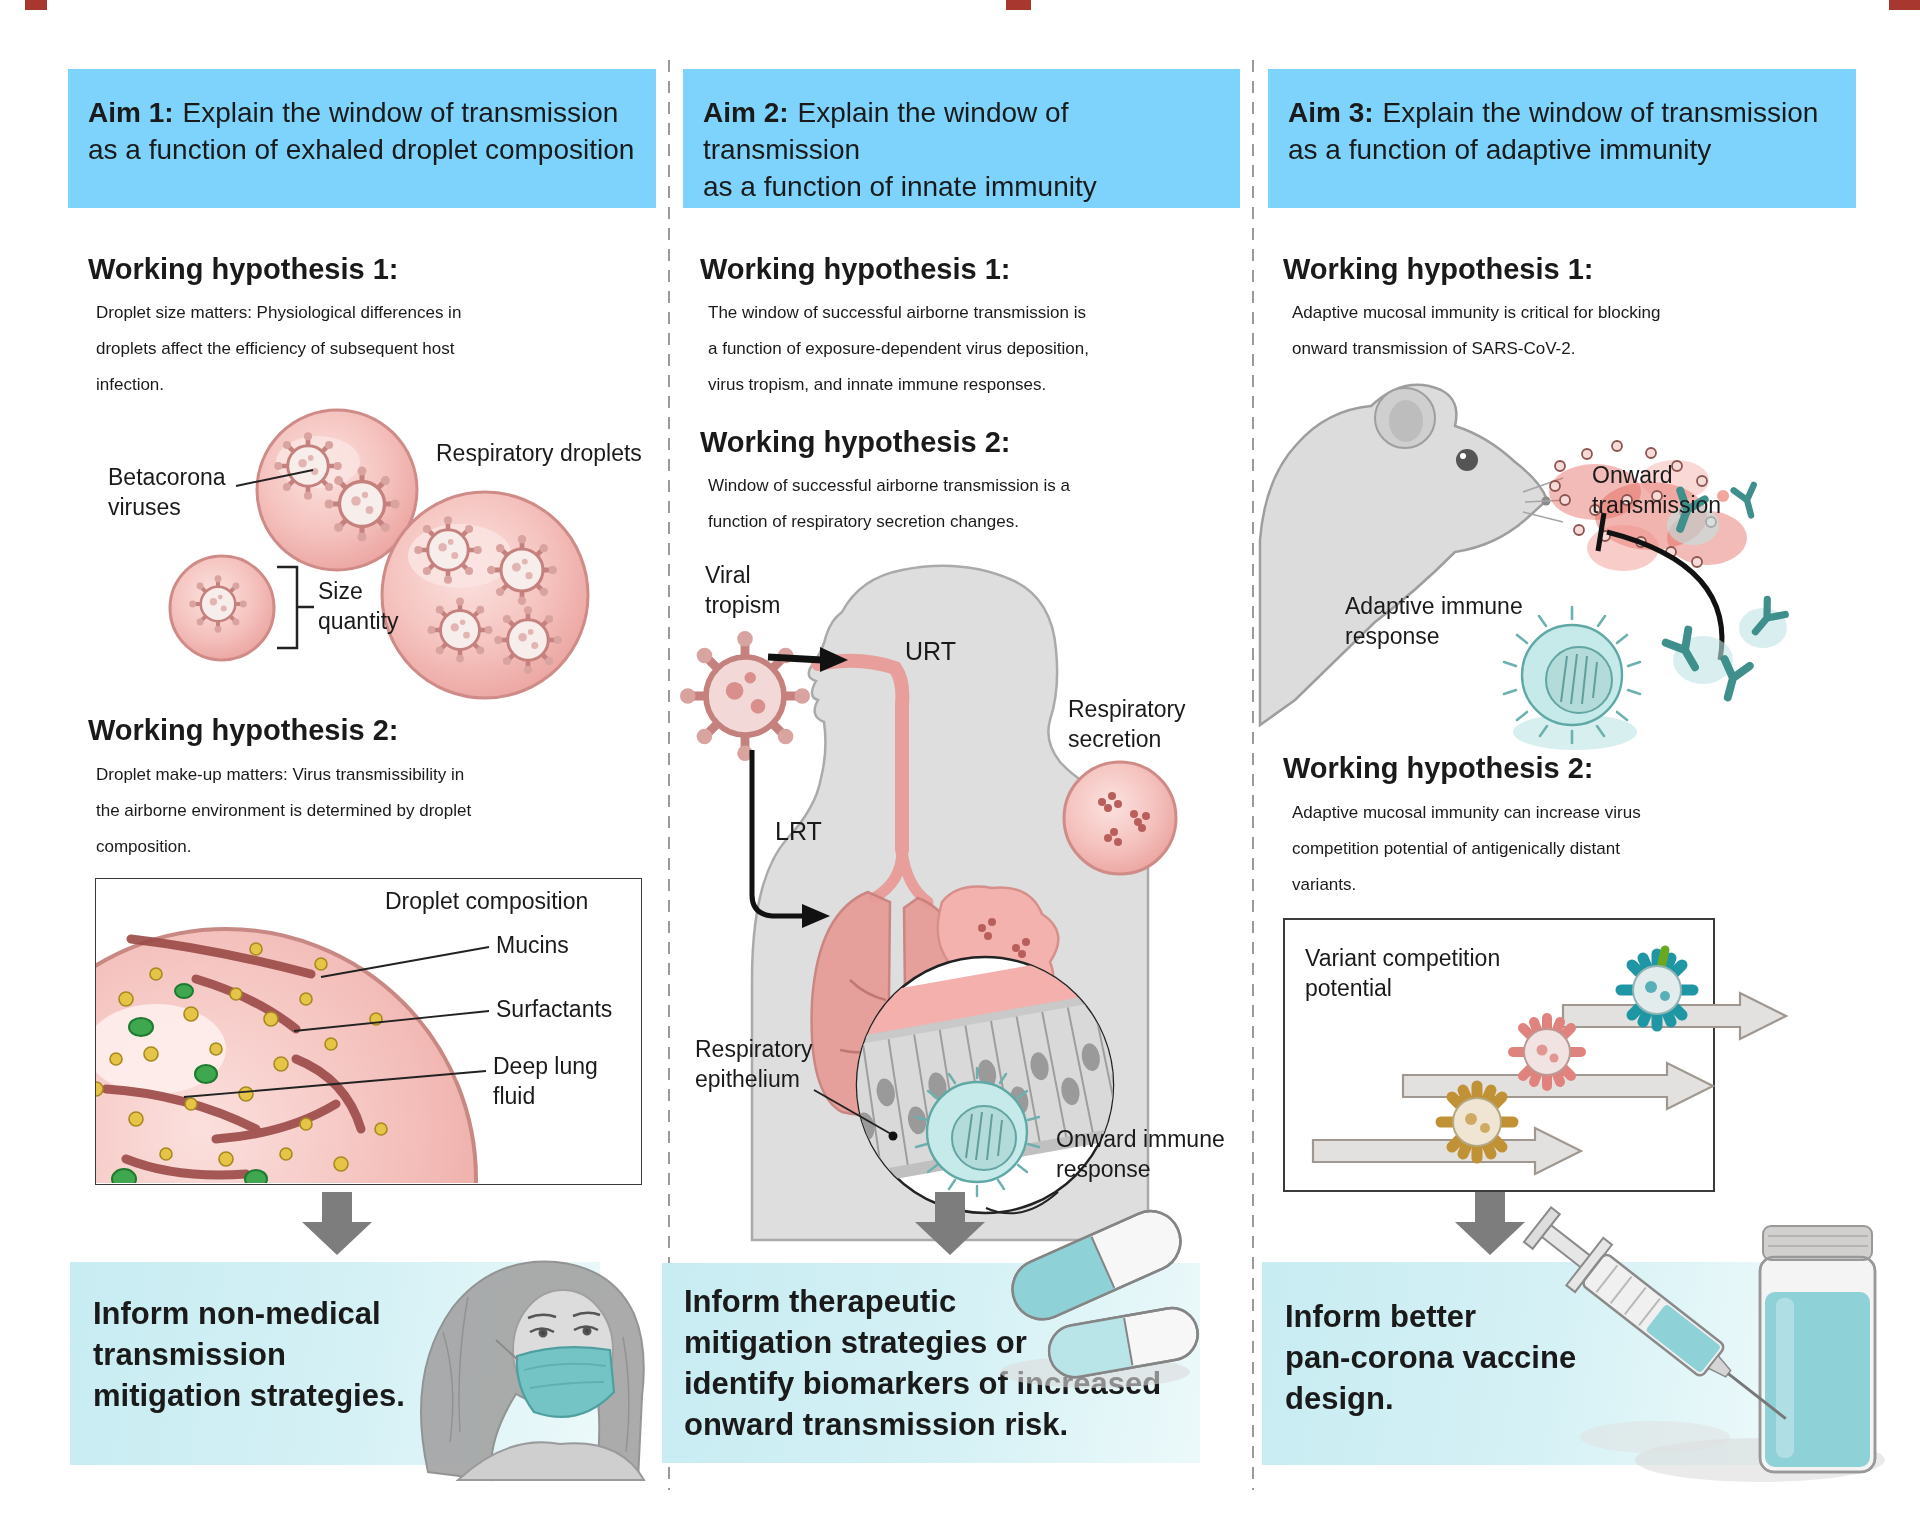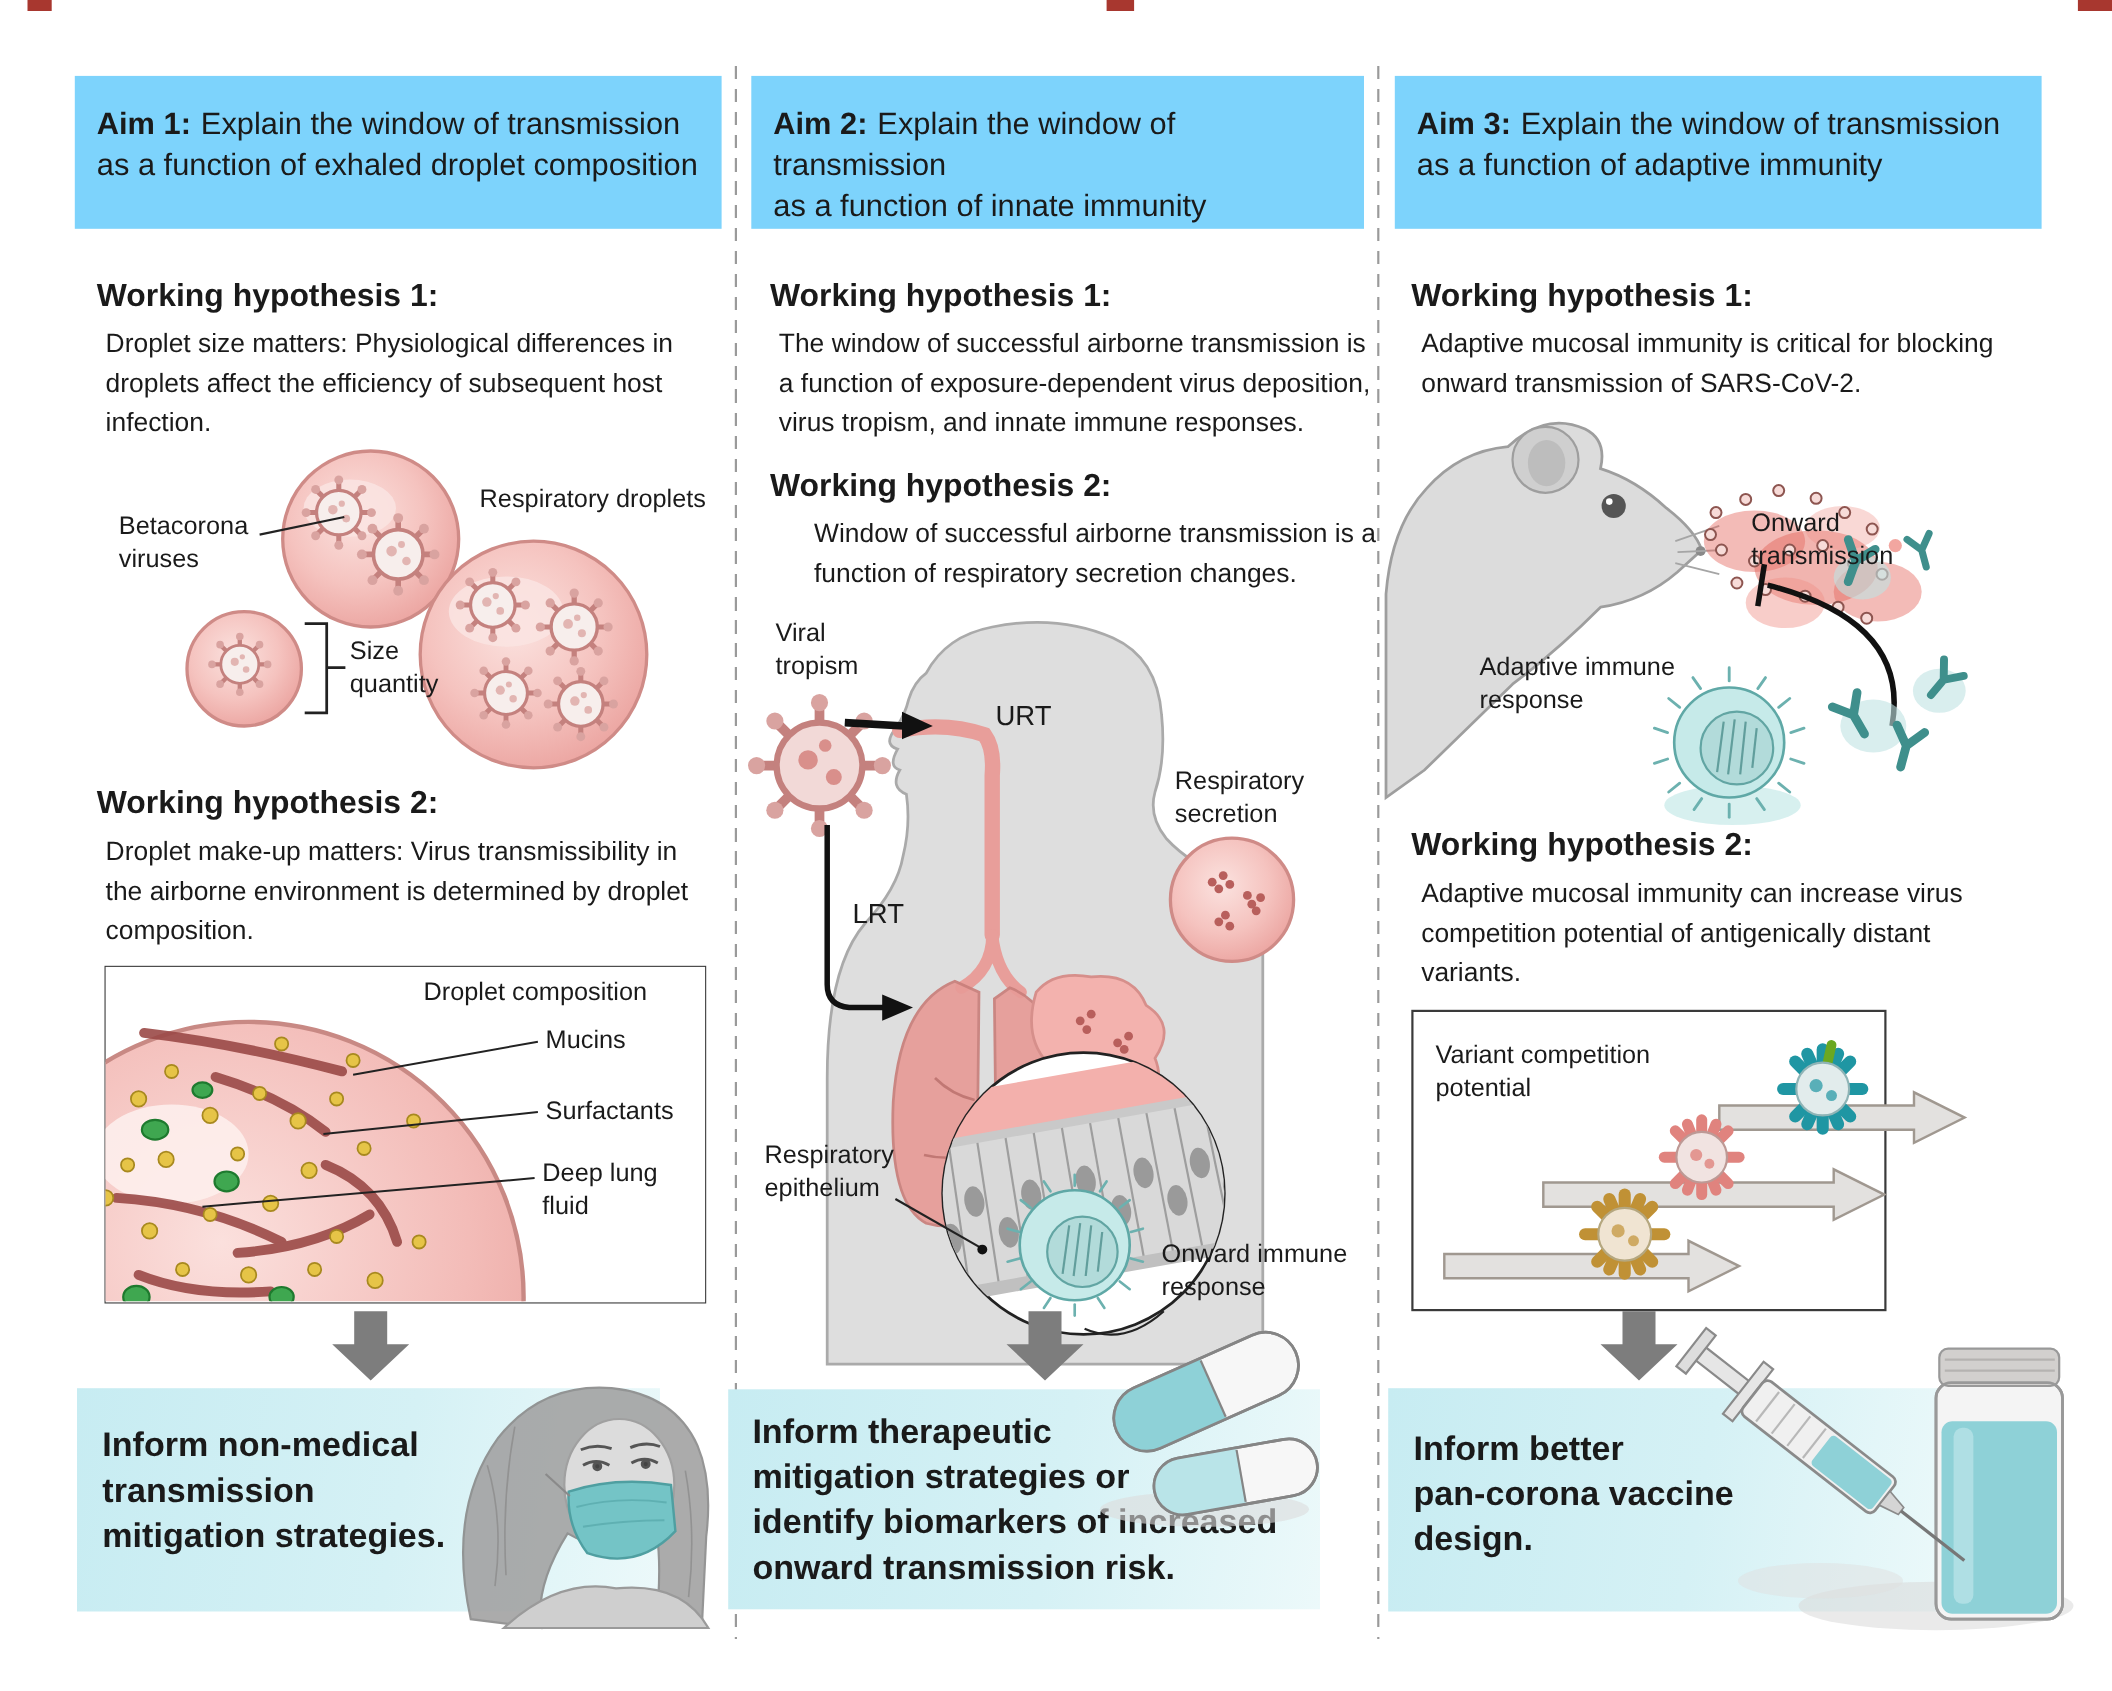--- a/index.html
+++ b/index.html
@@ -6,21 +6,21 @@
   #fig{position:relative;width:1920px;height:1537px;background:#ffffff;overflow:hidden;
        font-family:"Liberation Sans","DejaVu Sans",sans-serif;color:#1a1a1a;}
   .abs{position:absolute;}
   .crop-mark{position:absolute;top:0;height:10px;background:#a8372f;}
   .divider{position:absolute;top:60px;height:1430px;width:2px;
            background:repeating-linear-gradient(#9a9a9a 0 12px,transparent 12px 21px);}
   .aim-box{position:absolute;top:69px;height:139px;background:#7dd3fc;box-sizing:border-box;
            padding:25px 18px 0 20px;font-size:28px;line-height:37px;white-space:pre-line;}
   .aim-label{font-weight:bold;margin-right:9px;}
   .wh-heading{position:absolute;font-weight:bold;font-size:29px;}
-  .wh-body{position:absolute;font-size:24px;line-height:36px;white-space:pre-line;}
+  .wh-body{position:absolute;font-size:17px;line-height:36px;white-space:pre-line;}
   .ill-label{position:absolute;font-size:23px;line-height:30px;white-space:pre-line;}
   .outcome-box{position:absolute;top:1262px;height:203px;
                background:linear-gradient(100deg,#c7ecf2 0%,#d5f1f5 55%,#ecf9fa 100%);}
   .outcome-text{position:absolute;font-weight:bold;font-size:31px;line-height:41px;white-space:pre-line;}
   .frame{position:absolute;border:2px solid #3a3a3a;background:#ffffff;box-sizing:border-box;}
   svg{display:block;overflow:visible;}
 </style>
 </head>
 <body>
 
@@ -206,21 +206,21 @@
   </svg>
 
   <div class="aim-box" style="left:683px;width:557px;"><span class="aim-label">Aim 2:</span><span>Explain the window of transmission
 as a function of innate immunity</span></div>
 
   <div class="wh-heading" style="left:700px;top:253px;">Working hypothesis 1:</div>
   <div class="wh-body" style="left:708px;top:295px;">The window of successful airborne transmission is
 a function of exposure-dependent virus deposition,
 virus tropism, and innate immune responses.</div>
   <div class="wh-heading" style="left:700px;top:426px;">Working hypothesis 2:</div>
-  <div class="wh-body" style="left:708px;top:468px;margin-left:32px;">Window of successful airborne transmission is a
+  <div class="wh-body" style="left:708px;top:468px;">Window of successful airborne transmission is a
 function of respiratory secretion changes.</div>
 
   <svg class="abs" style="left:690px;top:550px;" width="550" height="690">
     <defs>
       <g id="vp2">
         <g stroke="#c4817e" stroke-width="3.4" stroke-linecap="round">
           <line x1="0" y1="-15" x2="0" y2="-22"></line>
             <line x1="10.6" y1="-10.6" x2="15.6" y2="-15.6"></line>
           <line x1="15" y1="0" x2="22" y2="0"></line>
             <line x1="10.6" y1="10.6" x2="15.6" y2="15.6"></line>

